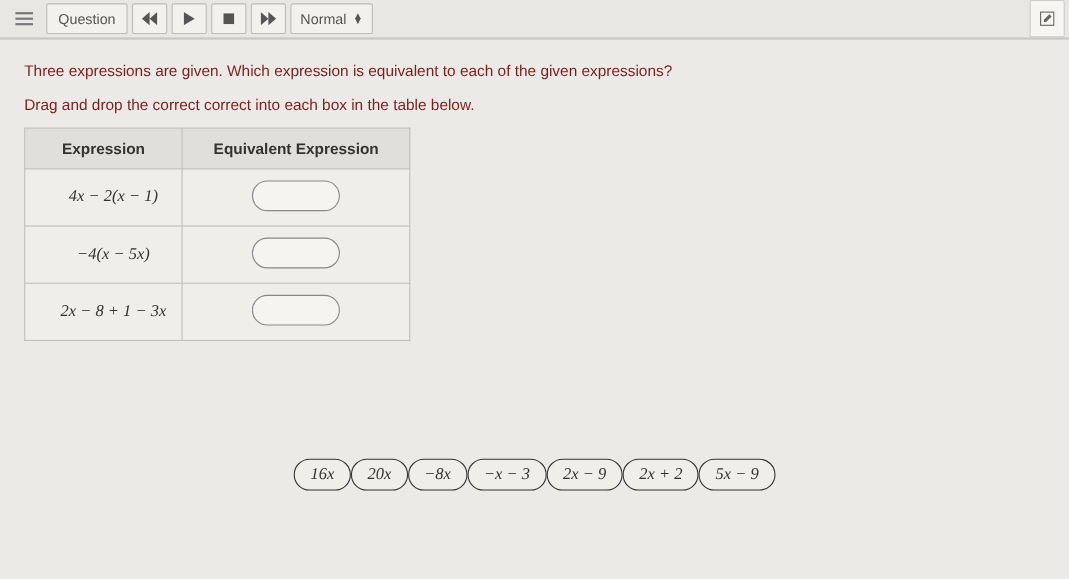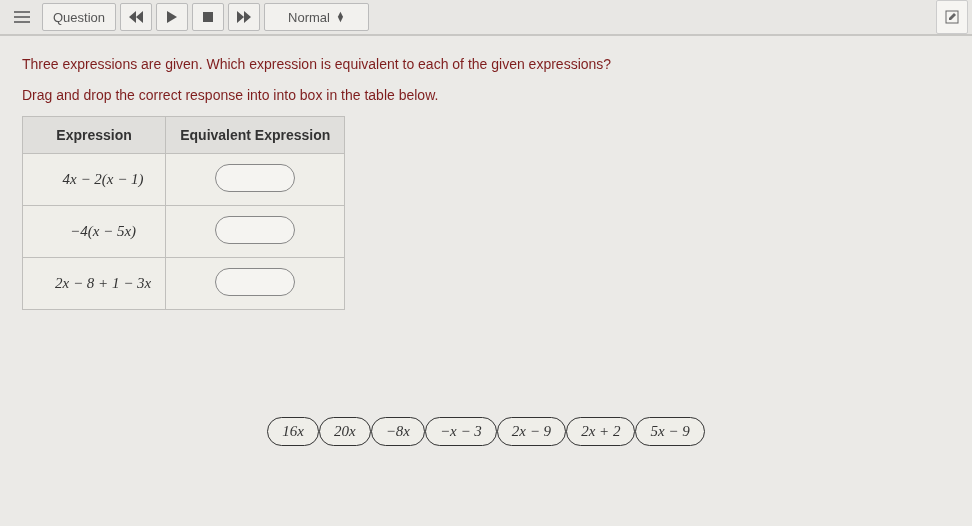--- a/index.html
+++ b/index.html
@@ -46,21 +46,21 @@
       color: #555;
       margin-right: 4px;
       cursor: pointer;
       border-radius: 2px;
     }
     .tool-btn.icon-only { width: 32px; padding: 0; }
     .speed-select {
       border: 1px solid #bbb;
       background: #f2f1ee;
       height: 28px;
-      padding: 0 23px;
+      padding: 0 8px;
       display: inline-flex;
       align-items: center;
       gap: 6px;
       font-size: 13px;
       color: #555;
       border-radius: 2px;
     }
     .spacer { flex: 1; }
     .edit-btn {
       width: 32px;
@@ -82,21 +82,21 @@
       margin-bottom: 10px;
       line-height: 1.5;
     }
     .q-table {
       border-collapse: collapse;
       margin-top: 10px;
     }
     .q-table th {
       background: #e0dfdc;
       border: 1px solid #c0bfbc;
-      padding: 10px 14px;
+      padding: 10px 28px;
       font-weight: bold;
       font-size: 14px;
       text-align: center;
     }
     .q-table td {
       border: 1px solid #c0bfbc;
       padding: 10px 14px;
       font-size: 14px;
       height: 48px;
       text-align: center;
@@ -173,21 +173,21 @@
   <div class="edit-btn">
     <svg width="14" height="14" viewBox="0 0 14 14">
         <rect x="1" y="1" width="12" height="12" fill="none" stroke="#666" stroke-width="1"></rect>
         <path d="M9 3 L11 5 L6 10 L4 10 L4 8 Z" fill="#666"></path>
       </svg>
   </div>
 </div>
 
 <div class="content">
   <p class="instr">Three expressions are given. Which expression is equivalent to each of the given expressions?</p>
-  <p class="instr">Drag and drop the correct response into into box in the table below.</p>
+  <p class="instr">Drag and drop the correct correct into each box in the table below.</p>
 
   <table class="q-table">
     <thead>
       <tr>
         <th>Expression</th>
         <th>Equivalent Expression</th>
       </tr>
     </thead>
     <tbody>
       <tr>

